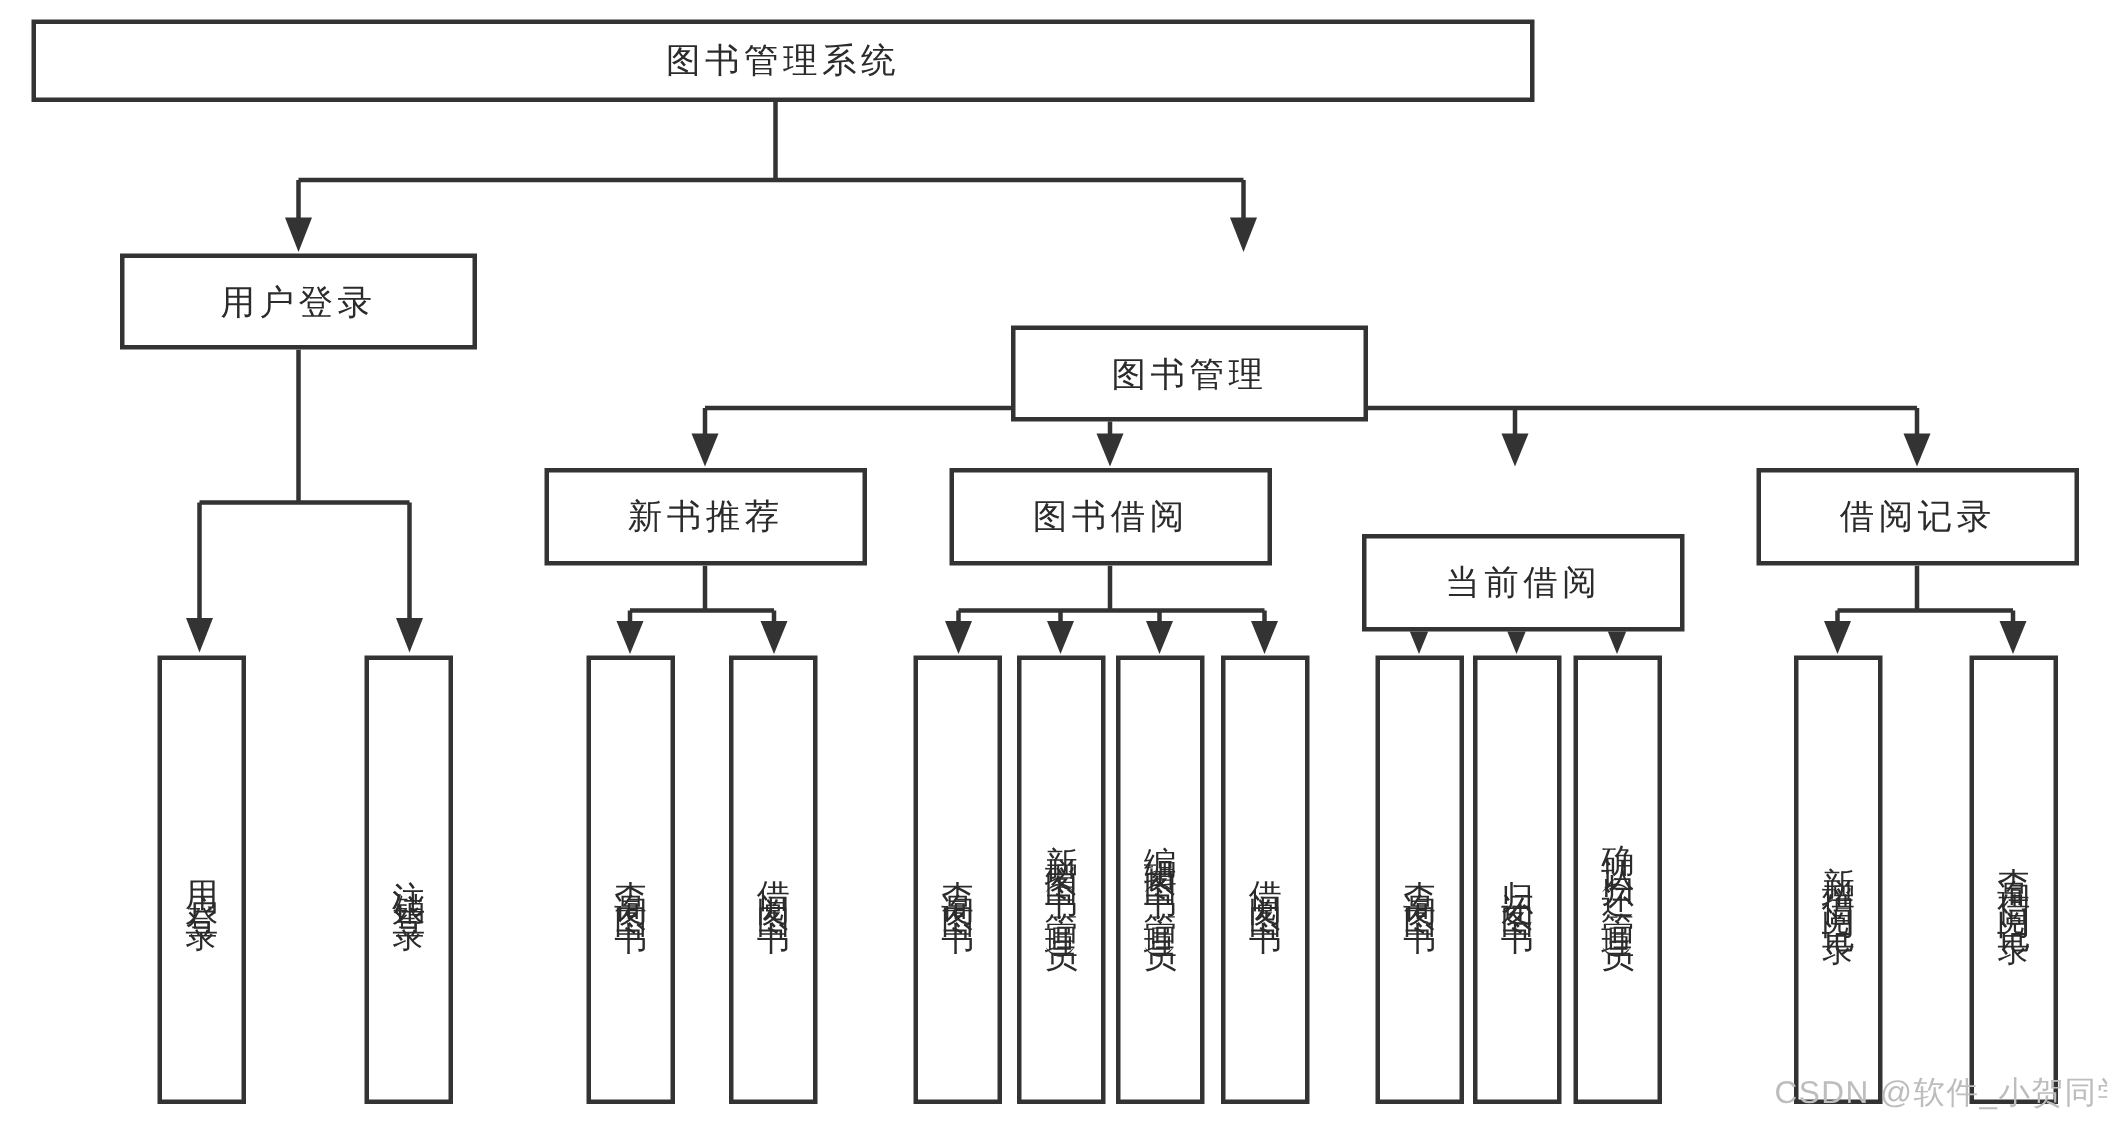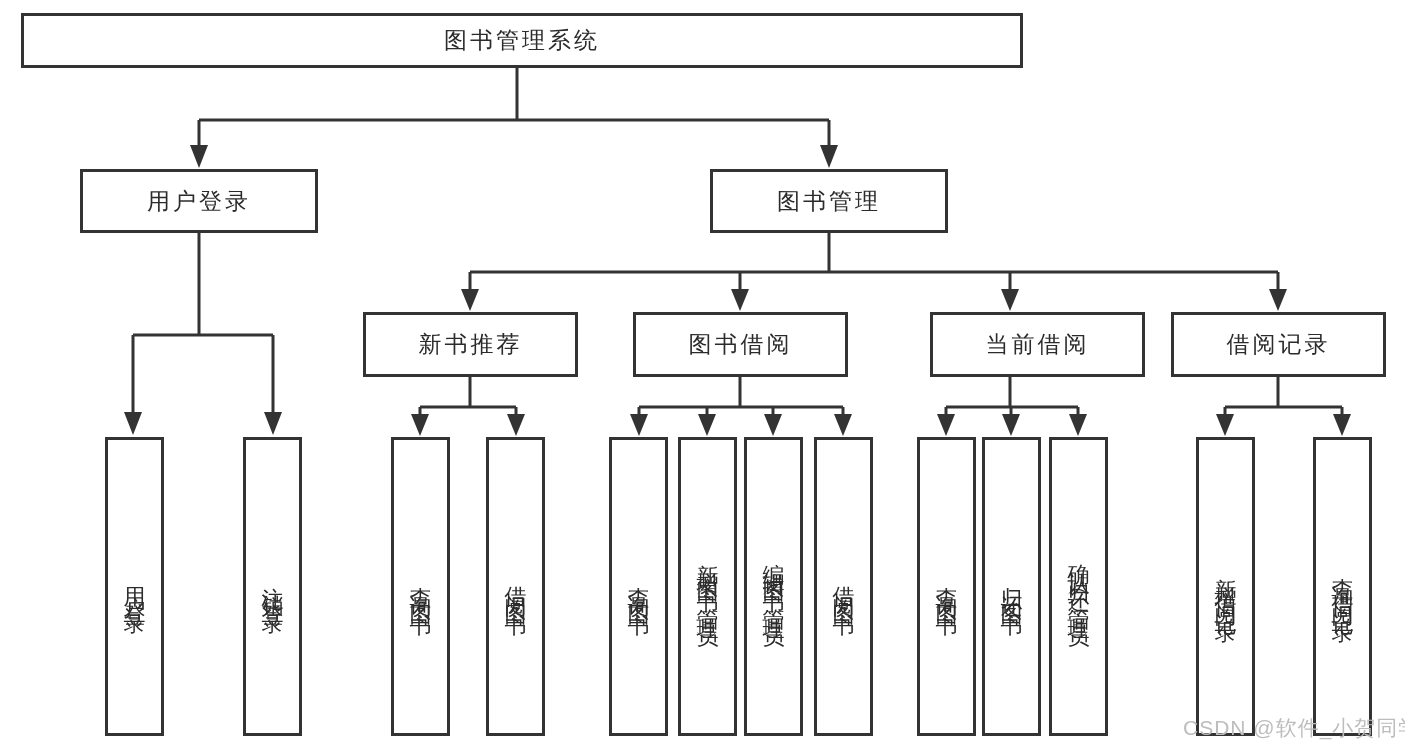--- a/index.html
+++ b/index.html
@@ -94,31 +94,31 @@
     </g>
   </svg>
 
   <div class="box hbox root">
     <span>图书管理系统</span>
   </div>
 
   <div class="box hbox lvl2" style="left:80px;">
     <span>用户登录</span>
   </div>
-  <div class="box hbox lvl2" style="left:710px;">
+  <div class="box hbox lvl2" style="left:674px;margin-top:48px;">
     <span>图书管理</span>
   </div>
 
   <div class="box hbox lvl3" style="left:633px;">
     <span>图书借阅</span>
   </div>
   <div class="box hbox lvl3" style="left:363px;">
     <span>新书推荐</span>
   </div>
-  <div class="box hbox lvl3" style="left:930px;">
+  <div class="box hbox lvl3" style="left:908px;margin-top:44px;">
     <span>当前借阅</span>
   </div>
   <div class="box hbox lvl3" style="left:1171px;">
     <span>借阅记录</span>
   </div>
 
   <div class="box leaf" style="left:105px;">
     <span class="vtext">用户登录</span>
   </div>
   <div class="box leaf" style="left:243px;">

